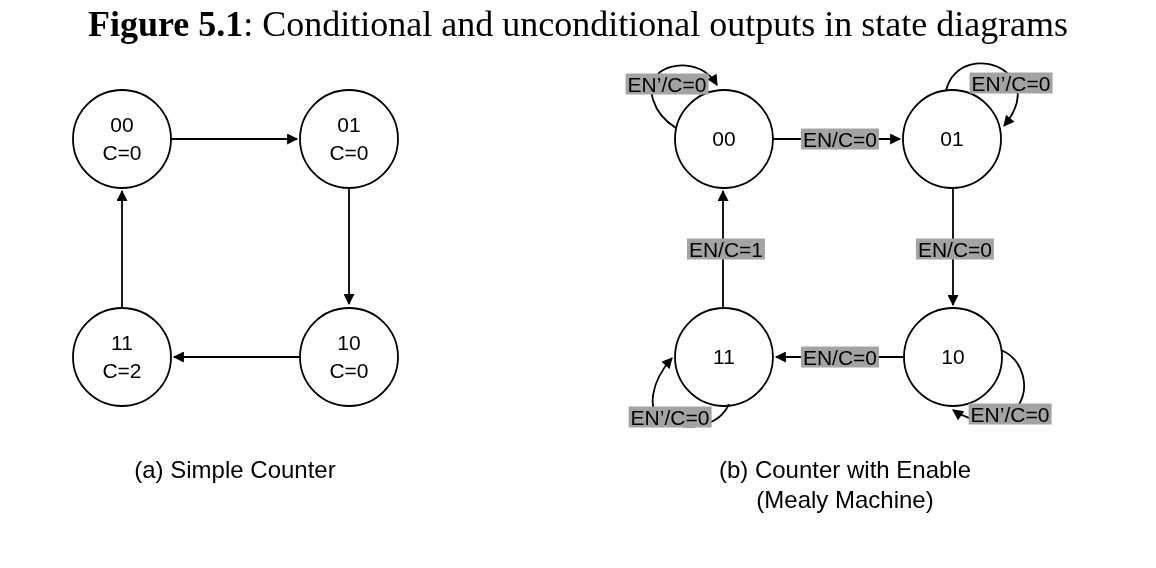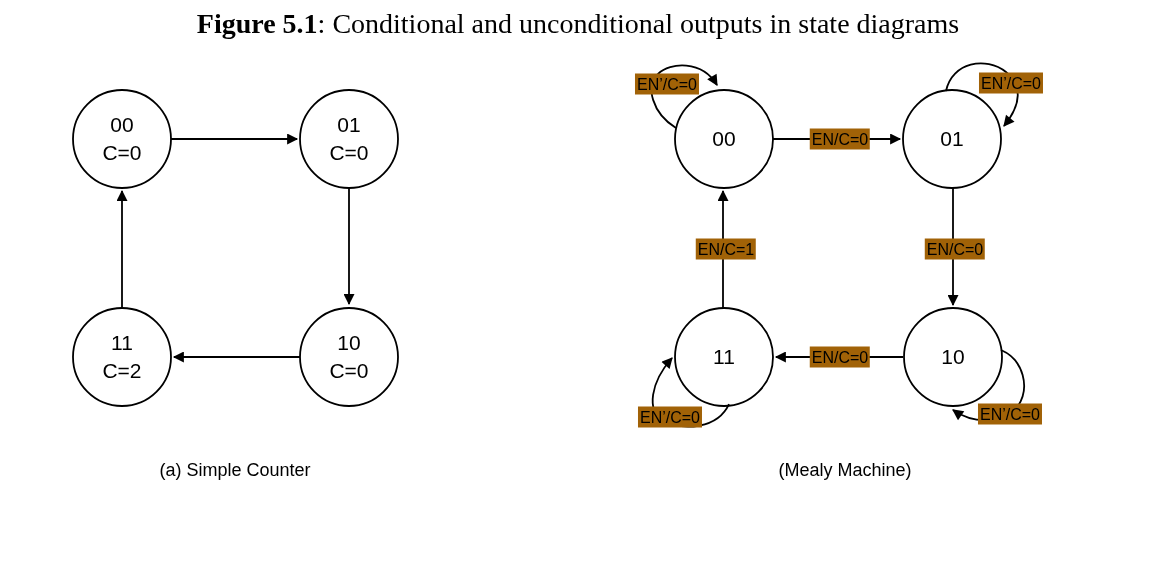--- a/index.html
+++ b/index.html
@@ -11,49 +11,49 @@
     color: #000000;
     font-family: "Liberation Sans", sans-serif;
     overflow: hidden;
   }
   .fig-title {
     position: absolute;
     top: 7px; left: 0;
     width: 1156px;
     text-align: center;
     font-family: "Liberation Serif", serif;
-    font-size: 28px;
+    font-size: 36px;
     line-height: 34px;
     white-space: nowrap;
   }
   .fig-title .bold { font-weight: bold; }
   svg.diagram-layer { position: absolute; top: 0; left: 0; }
   .state-label {
     position: absolute;
     transform: translate(-50%, -50%);
     text-align: center;
     font-size: 21px;
     line-height: 28px;
     white-space: nowrap;
   }
   .elabel {
     position: absolute;
     transform: translate(-50%, -50%);
-    font-size: 16px;
+    font-size: 21px;
     line-height: 21px;
-    background: #a16207;
+    background: #a3a3a3;
     padding: 0 2px;
     white-space: nowrap;
   }
   .caption {
     position: absolute;
     top: 455px;
     width: 340px;
     text-align: center;
-    font-size: 18px;
+    font-size: 24px;
     line-height: 30px;
   }
   .caption-a { left: 65px; }
   .caption-b { left: 675px; }
 </style>
 </head>
 <body>
 
 <div class="page">
 
@@ -125,16 +125,17 @@
 
   <span class="elabel" style="left:667px; top:84px;">EN’/C=0</span>
   <span class="elabel" style="left:1011px; top:83px;">EN’/C=0</span>
   <span class="elabel" style="left:670px; top:417px;">EN’/C=0</span>
   <span class="elabel" style="left:1010px; top:414px;">EN’/C=0</span>
 
   <div class="caption caption-a">
     <div>(a) Simple Counter</div>
   </div>
   <div class="caption caption-b">
+    <div>(b) Counter with Enable</div>
     <div>(Mealy Machine)</div>
   </div>
 
 </div>
 
 </body></html>

